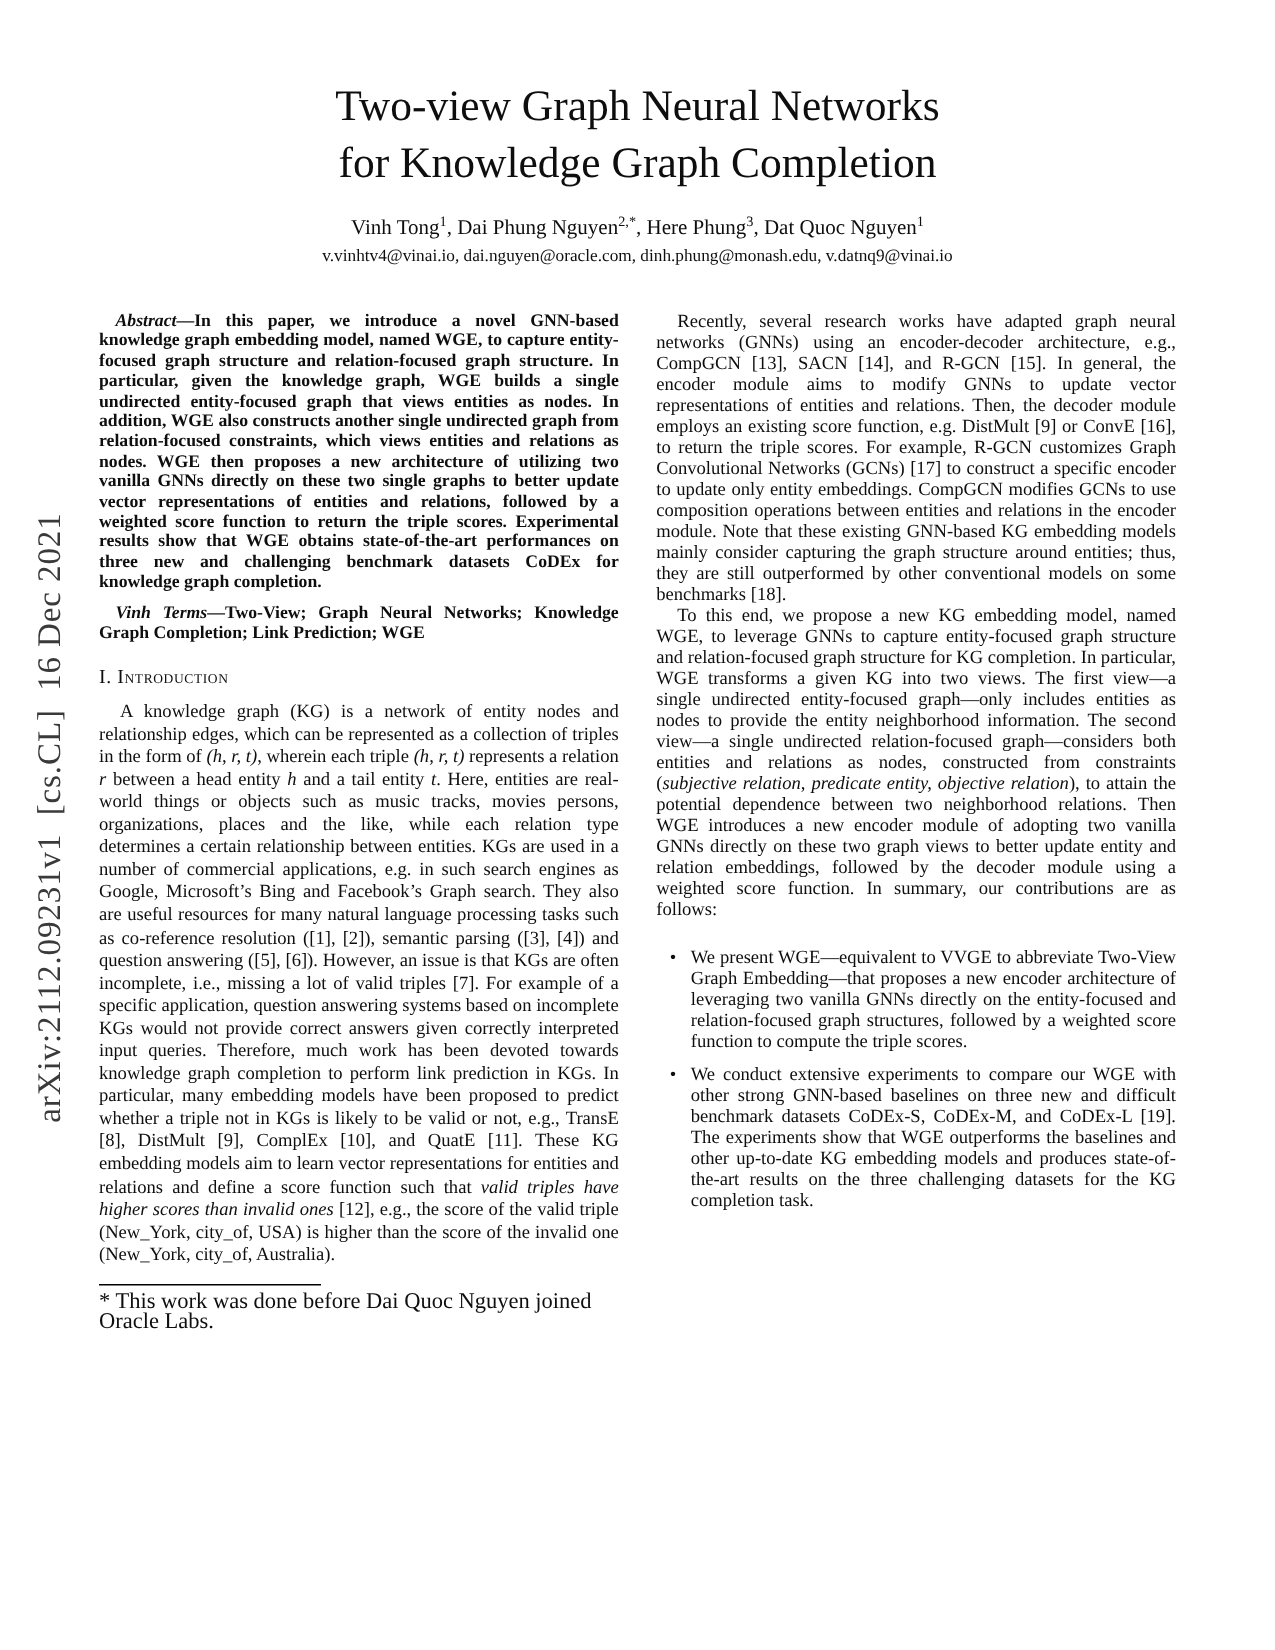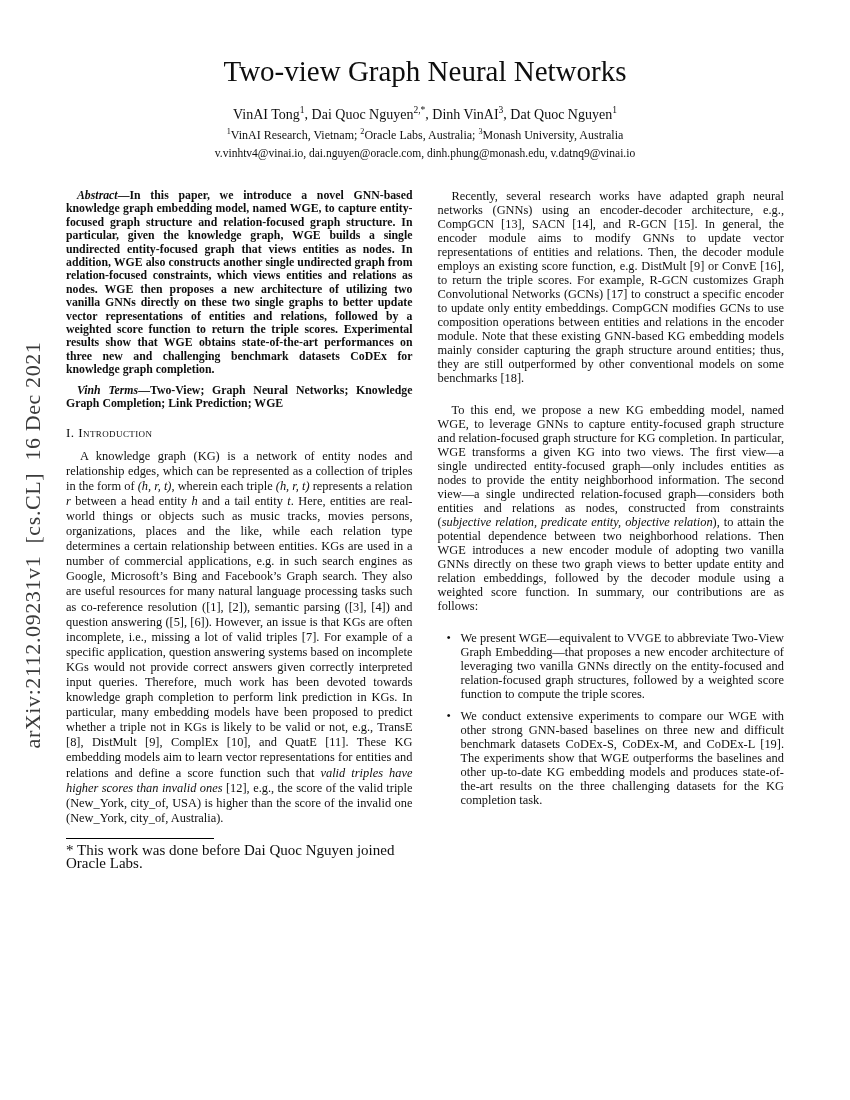--- a/index.html
+++ b/index.html
@@ -43,21 +43,21 @@
   .lead-italic { font-style: italic; }
   .section-heading {
     text-align: left;
     font-weight: 400;
     font-size: 13.2px;
     font-variant: small-caps;
     letter-spacing: 0.4px;
     margin: 14px 0 9px 0;
   }
   p.body-par { text-indent: 14px; }
-  .col-right p.body-par + p.body-par { margin-top: 18px; }
+  .col-right p.body-par + p.body-par { }
   .seg-i { font-style: italic; }
   .seg-sup { font-size: 68%; vertical-align: super; line-height: 0; }
   .footnote-block { margin-top: 12px; font-size: 15px; line-height: 13px; text-align: left; }
   .footnote-rule { width: 148px; border-top: 1px solid #000; margin-bottom: 5px; }
   .bullet-list { margin-top: 18px; padding-left: 9px; list-style: none; }
   .bullet-item { display: flex; margin-top: 8px; }
   .bullet-item:first-child { margin-top: 0; }
   .bullet-marker { flex: 0 0 14px; width: 14px; }
   .bullet-text { flex: 1; text-align: justify; }
 </style>
@@ -66,23 +66,23 @@
 
 <div>
 
   <div class="arxiv-strip" style="color: rgb(58, 58, 58);">arXiv:2112.09231v1  [cs.CL]  16 Dec 2021</div>
 
   <div class="content">
 
     <header>
       <h1 class="title">
         <span>Two-view Graph Neural Networks</span><br>
+        <span>for Knowledge Graph Completion</span>
       </h1>
-      <div class="authors"><span>VinAI Tong</span><span class="seg-sup">1</span><span>, Dai Quoc Nguyen</span><span class="seg-sup">2,*</span><span>, Dinh VinAI</span><span class="seg-sup">3</span><span>, Dat Quoc Nguyen</span><span class="seg-sup">1</span></div>
-      <div class="affils"><span class="seg-sup">1</span><span>VinAI Research, Vietnam; </span><span class="seg-sup">2</span><span>Oracle Labs, Australia; </span><span class="seg-sup">3</span><span>Monash University, Australia</span></div>
+      <div class="authors"><span>Vinh Tong</span><span class="seg-sup">1</span><span>, Dai Phung Nguyen</span><span class="seg-sup">2,*</span><span>, Here Phung</span><span class="seg-sup">3</span><span>, Dat Quoc Nguyen</span><span class="seg-sup">1</span></div>
       <div class="emails">v.vinhtv4@vinai.io, dai.nguyen@oracle.com, dinh.phung@monash.edu, v.datnq9@vinai.io</div>
     </header>
 
     <div class="columns">
 
       <div class="col col-left">
         <p class="abstract">
           <span class="lead-italic">Abstract</span><span>—In this paper, we introduce a novel GNN-based knowledge graph embedding model, named WGE, to capture entity-focused graph structure and relation-focused graph structure. In particular, given the knowledge graph, WGE builds a single undirected entity-focused graph that views entities as nodes. In addition, WGE also constructs another single undirected graph from relation-focused constraints, which views entities and relations as nodes. WGE then proposes a new architecture of utilizing two vanilla GNNs directly on these two single graphs to better update vector representations of entities and relations, followed by a weighted score function to return the triple scores. Experimental results show that WGE obtains state-of-the-art performances on three new and challenging benchmark datasets CoDEx for knowledge graph completion.</span>
         </p>
         <p class="index-terms">

